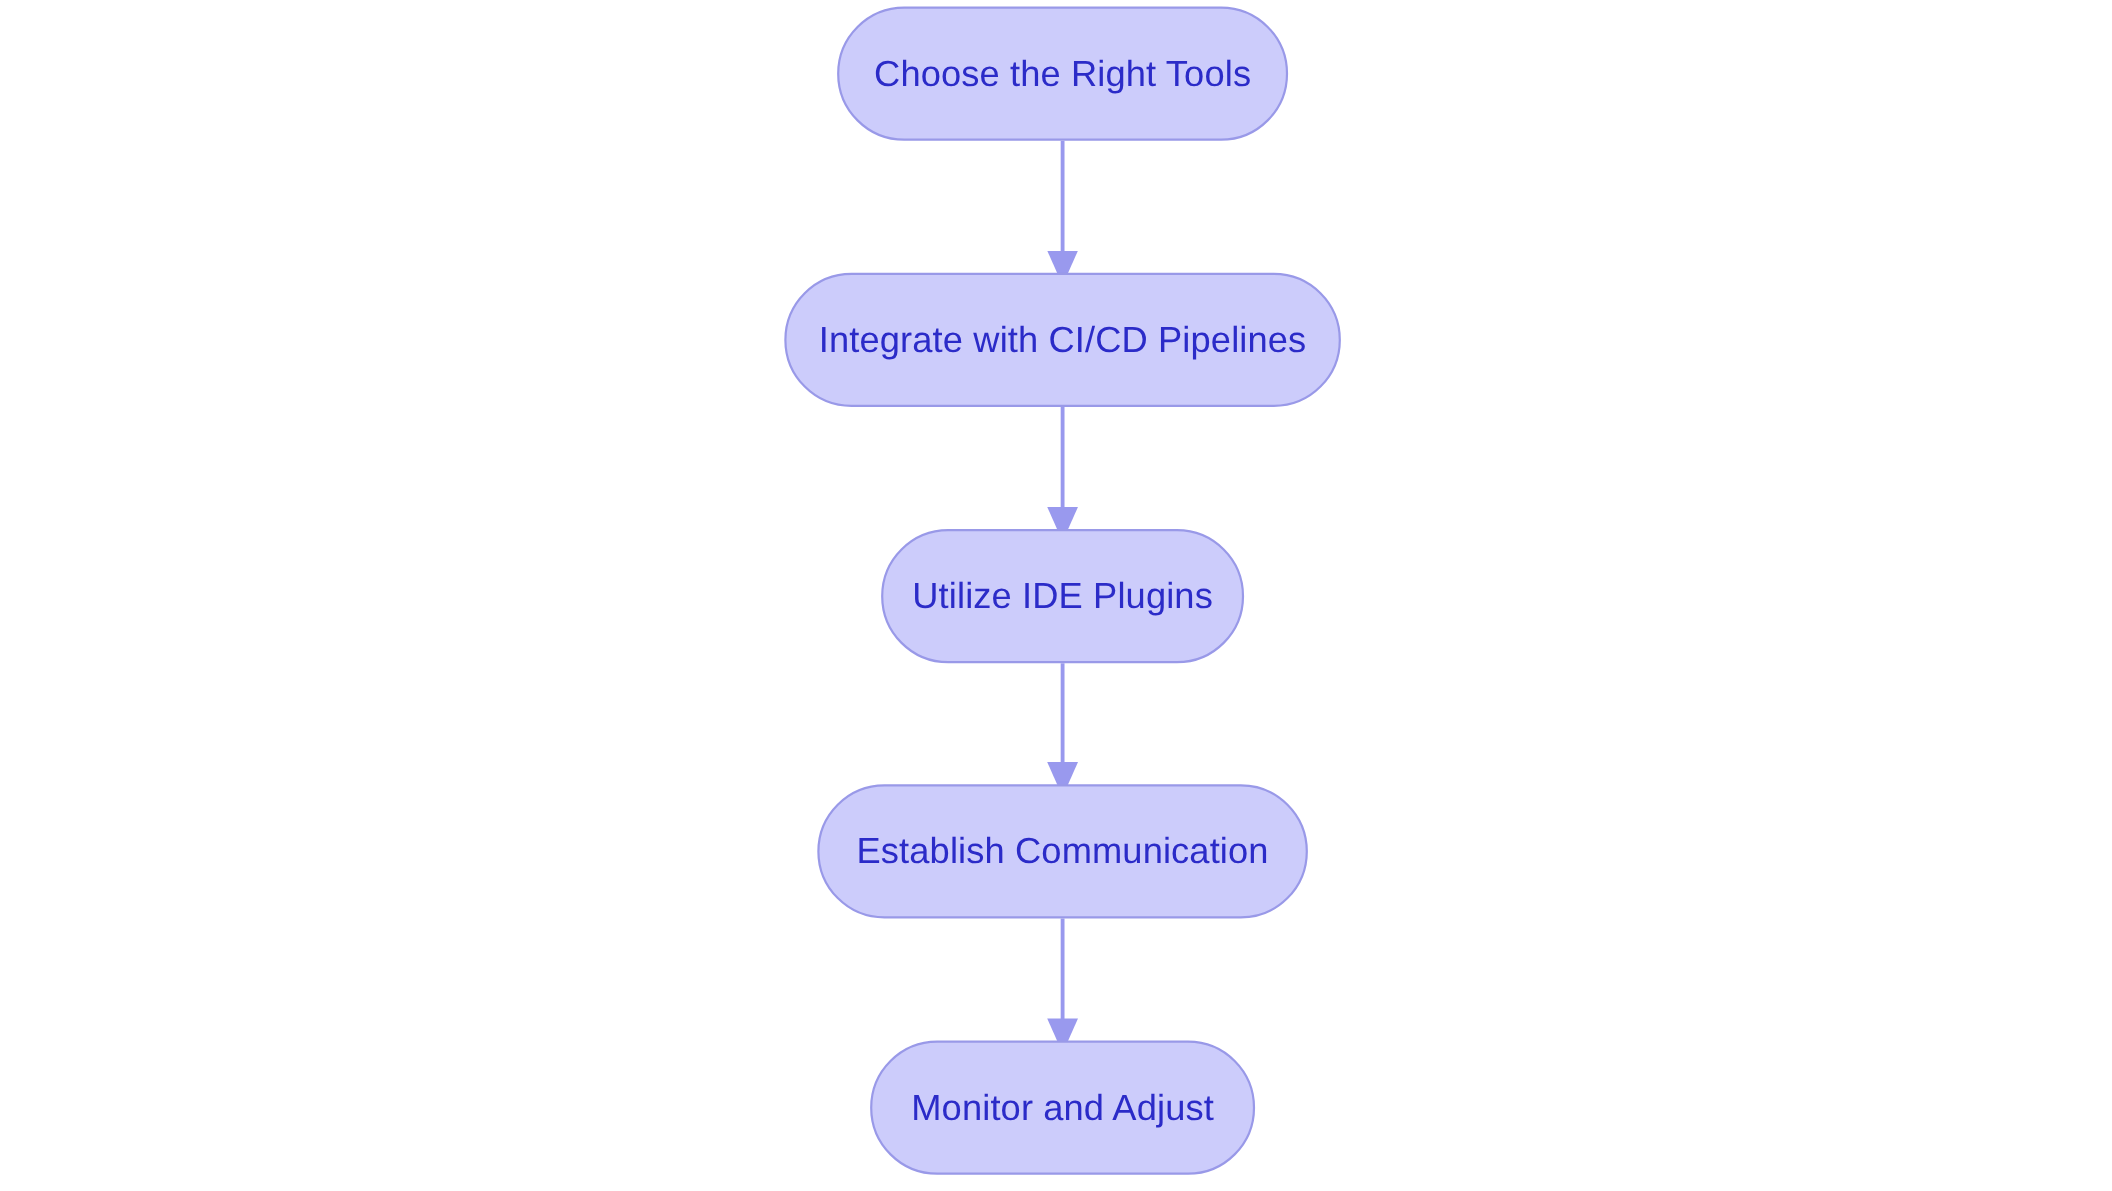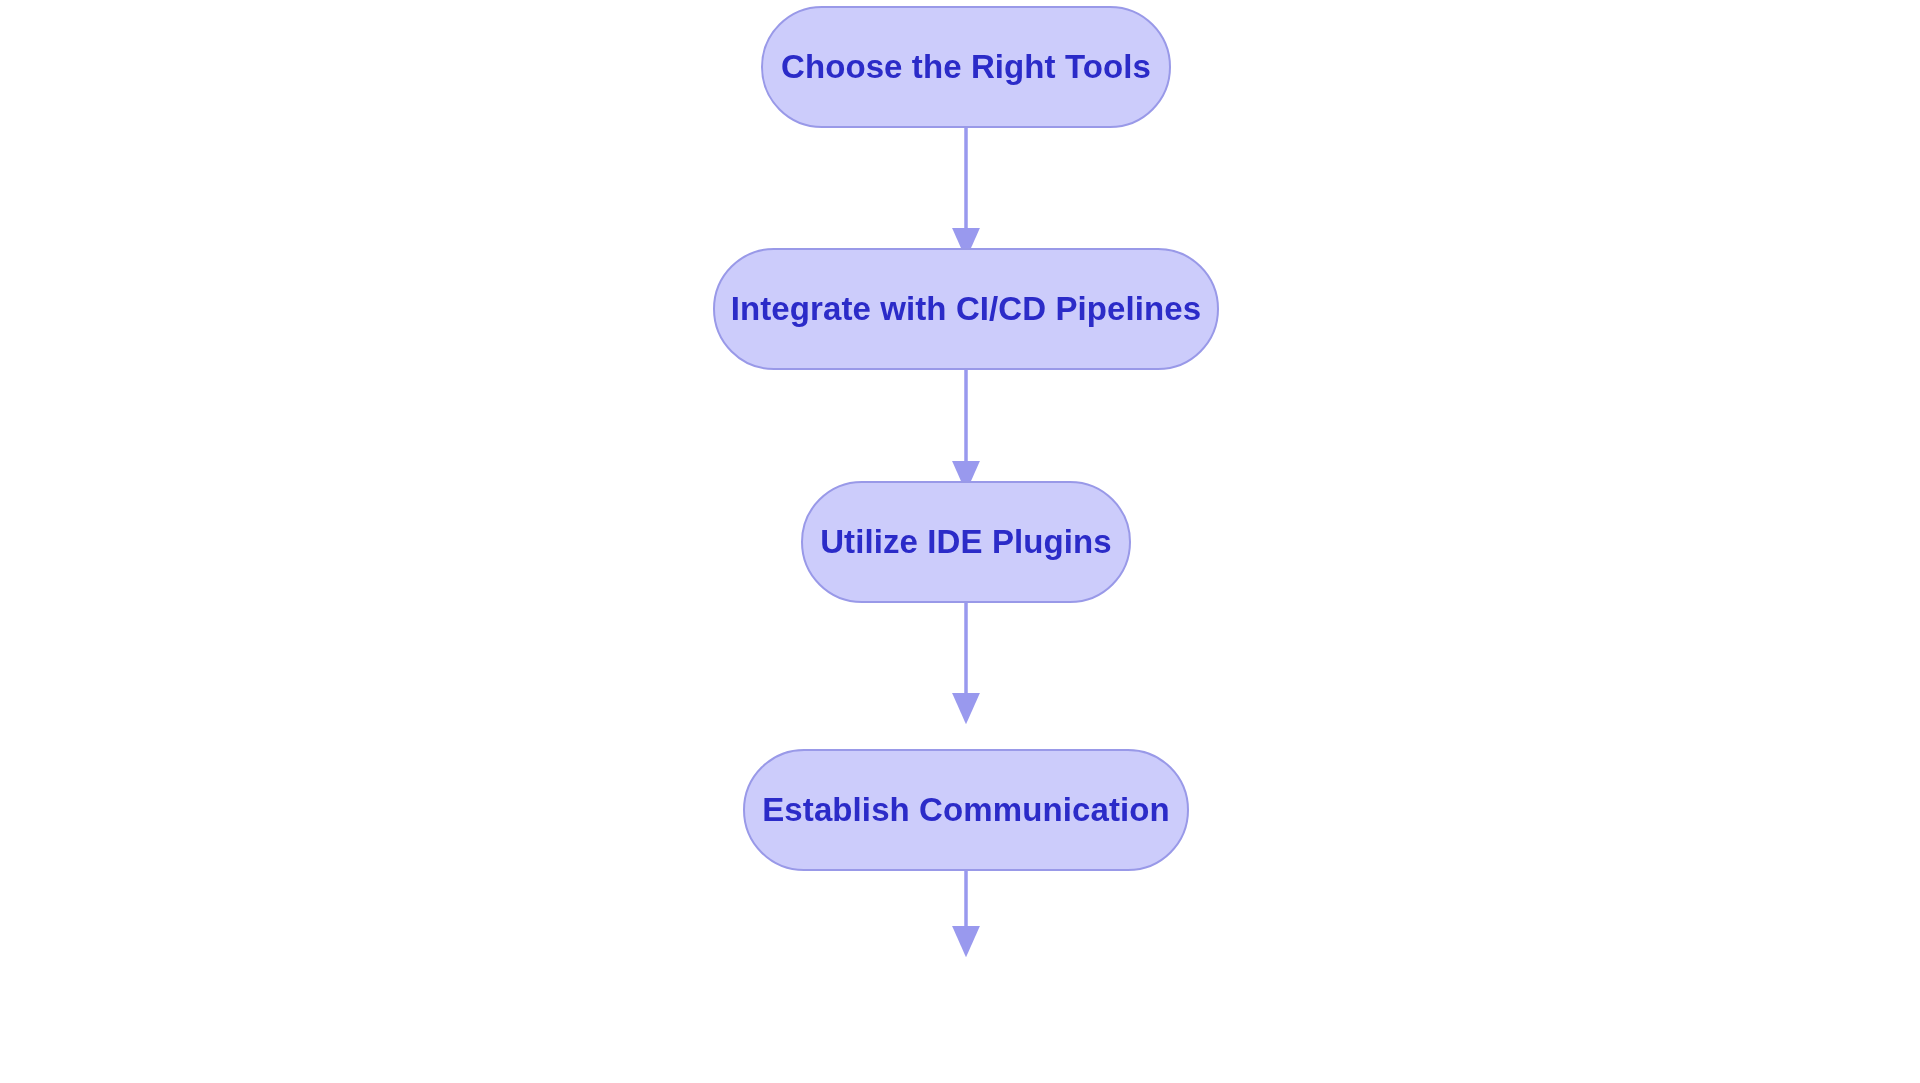--- a/index.html
+++ b/index.html
@@ -40,21 +40,21 @@
     background: #ccccfb;
     border: 2px solid #9999e8;
     border-radius: 62px;
     transform: translateX(-50%);
   }
 
   .node-label {
     color: #2b2bc8;
     font-family: "Liberation Sans", "DejaVu Sans", sans-serif;
     font-size: 33px;
-    font-weight: 700;
+    font-weight: 400;
     line-height: 1.1;
     letter-spacing: 0.1px;
     white-space: nowrap;
     text-align: center;
   }
 </style>
 </head>
 <body>
 
 <div id="flow-canvas">
@@ -85,18 +85,21 @@
   </div>
 
   <div class="node" style="left:966px; top:481px; width:330px; height:122px;">
     <span class="node-label">Utilize IDE Plugins</span>
   </div>
 
   <div class="node" style="left:966px; top:248px; width:506px; height:122px;">
     <span class="node-label">Integrate with CI/CD Pipelines</span>
   </div>
 
-  <div class="node" style="left:966px; top:713px; width:446px; height:122px;margin-top:36px;">
+  <div class="node" style="left:966px; top:713px; width:446px; height:122px;">
     <span class="node-label">Establish Communication</span>
   </div>
 
+  <div class="node" style="left:966px; top:946px; width:350px; height:122px;">
+    <span class="node-label">Monitor and Adjust</span>
+  </div>
 
 </div>
 
 </body></html>

